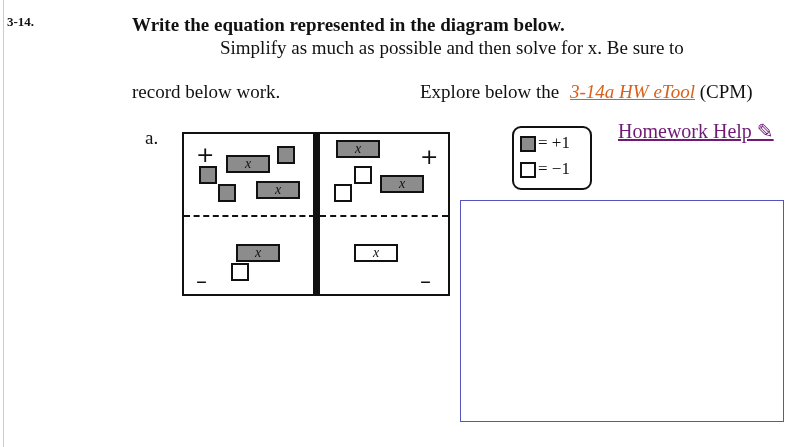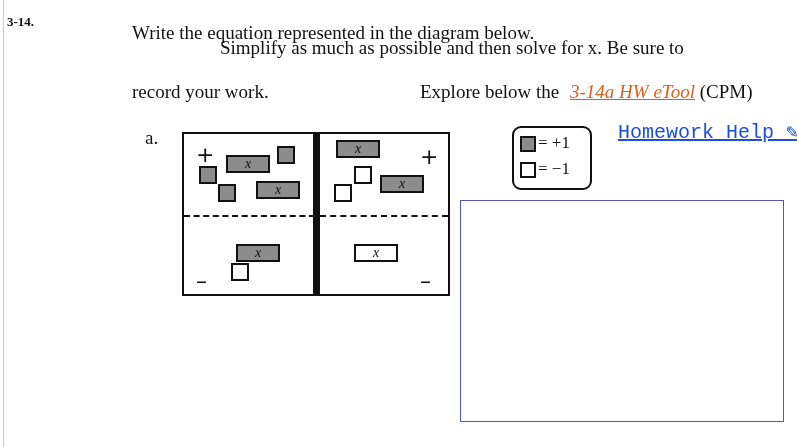--- a/index.html
+++ b/index.html
@@ -2,40 +2,40 @@
 <html><head>
 <meta charset="utf-8">
 <style>
   html,body{margin:0;padding:0;background:#fff;}
   body{width:797px;height:447px;position:relative;overflow:hidden;font-family:"Liberation Serif",serif;color:#111;}
   .leftbar{position:absolute;left:3px;top:0;width:1px;height:447px;background:#ccc;}
   .abs{position:absolute;white-space:nowrap;}
   .t{font-size:19px;}
   .num{font-weight:bold;font-size:13px;left:7px;top:14px;}
   .link{color:#d9601a;text-decoration:underline;font-style:italic;}
-  .hwlink{color:#1d4ed8;text-decoration:underline;font-size:20px;font-family:Liberation Mono, monospace;}
+  .hwlink{color:#701a75;text-decoration:underline;font-size:20px;}
   .mat{position:absolute;border:2px solid #111;background:#fff;}
   .dash{position:absolute;height:0;border-top:2px dashed #111;}
   .tile-x{position:absolute;height:14px;border:2px solid #111;display:flex;align-items:center;justify-content:center;font-style:italic;font-size:14px;}
   .tile-1{position:absolute;width:14px;height:14px;border:2px solid #111;}
   .pos{background:#8c8c8c;}
   .neg{background:#fff;}
   .sign{position:absolute;font-size:22px;font-family:"DejaVu Sans",sans-serif;line-height:1;}
   .legend{position:absolute;left:512px;top:126px;width:76px;height:60px;border:2px solid #111;border-radius:9px;}
   .answer{position:absolute;left:460px;top:200px;width:322px;height:220px;border:1.5px solid #5555bb;}
 </style>
 </head>
 <body>
 
 <div class="leftbar"></div>
 
 <div class="abs num">3-14.</div>
-<div class="abs t" style="left:132px;top:22px;">Write the equation represented in the diagram below.</div>
+<div class="abs t" style="left:132px;top:14px;font-weight:bold;">Write the equation represented in the diagram below.</div>
 <div class="abs t" style="left:220px;top:37px;">Simplify as much as possible and then solve for x. Be sure to</div>
-<div class="abs t" style="left:132px;top:81px;">record your work.</div>
+<div class="abs t" style="left:132px;top:81px;">record below work.</div>
 <div class="abs t" style="left:420px;top:81px;">
   <span>Explore below the</span>
   <a class="link" style="margin-left:6px;margin-top:11px;">3-14a HW eTool</a>
   <span>(CPM)</span>
 </div>
 
 <div class="abs t" style="left:145px;top:127px;">a.</div>
 <a class="abs hwlink" style="left:618px;top:119px;">Homework Help ✎</a>
 
 <div class="mat" style="left:182px;top:132px;width:131px;height:160px;">

